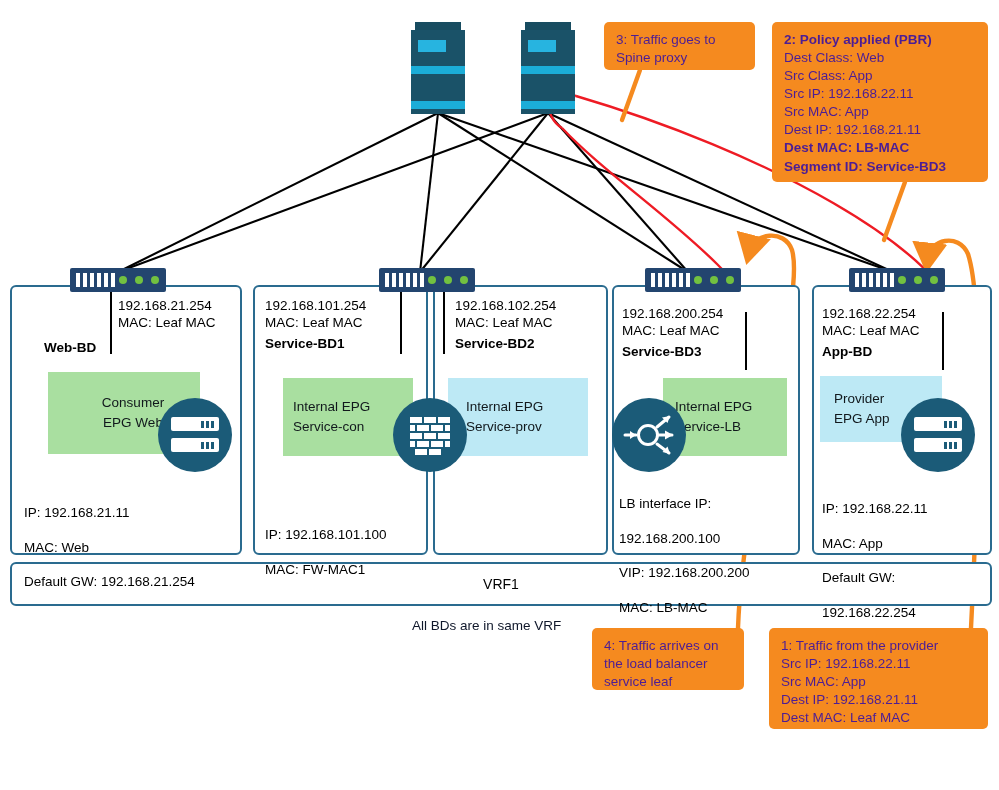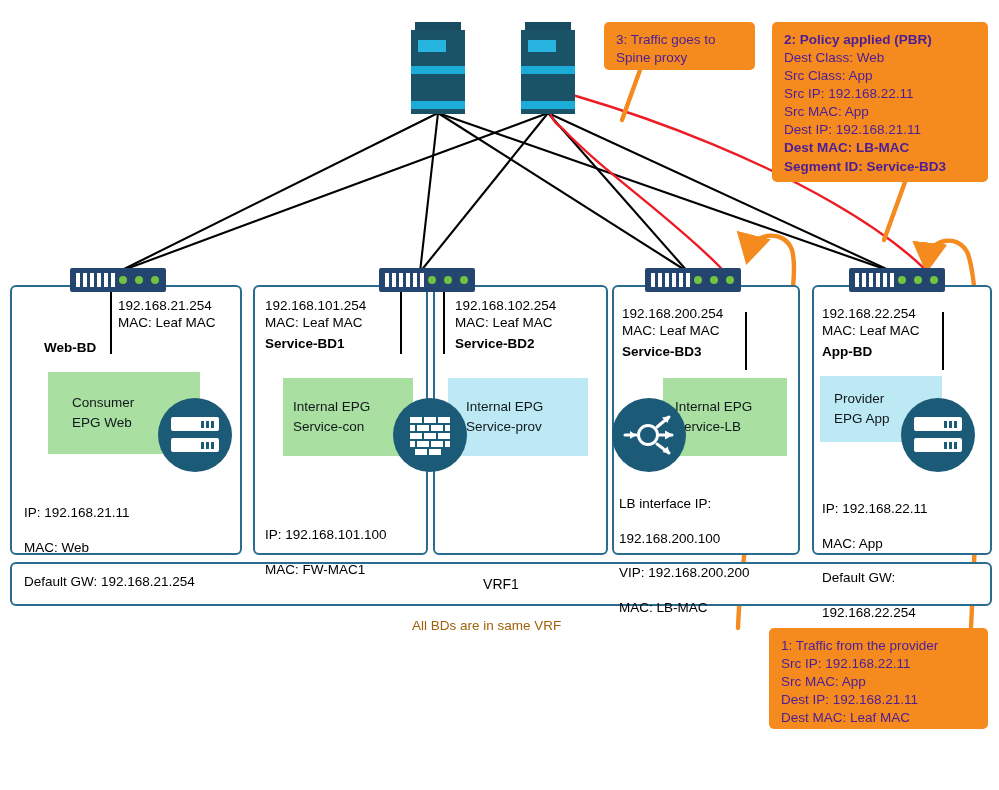--- a/index.html
+++ b/index.html
@@ -169,21 +169,21 @@
     display: flex;
     align-items: center;
     justify-content: center;
     font-size: 14px;
     color: #000000;
     z-index: 3;
   }
   #vrf-note {
     position: absolute;
     font-size: 13.5px;
-    color: #a16207;
+    color: #0f172a;
     z-index: 3;
   }
   
   .callout {
     position: absolute;
     background: #f58a1f;
     border-radius: 5px;
     color: #4c1d95;
     font-size: 13.5px;
     line-height: 1.34;
@@ -268,21 +268,21 @@
     </div>
     <div class="leds">
       <i></i>
         <i></i>
         <i></i>
     </div>
   </div>
   <div class="stub" style="left:110px; top:292px; height:62px;"></div>
   <div class="bd-text" style="left:118px; top:297px;"><span>192.168.21.254</span><br><span>MAC: Leaf MAC</span></div>
   <div class="bd-name" style="left:44px; top:340px;">Web-BD</div>
-  <div class="epg green" style="left:48px; top:372px; width:152px; height:82px; padding-left:24px;">
+  <div class="epg green" style="left:48px; top:372px; width:152px; height:82px; padding-left:18px;text-align:center;">
     <span>Consumer</span>
     <span>EPG Web</span>
   </div>
   <div class="devicon" style="left:158px; top:398px; width:74px; height:74px;">
     <div class="srv-bar" style="left:13px; top:19px; width:48px; height:14px;">
       <div class="srv-dots" style="right:5px; top:4px;">
           <i></i>
           <i></i>
           <i></i>
         </div>
@@ -468,20 +468,25 @@
     <span class="ln b">2: Policy applied (PBR)</span>
     <span class="ln">Dest Class: Web</span>
     <span class="ln">Src Class: App</span>
     <span class="ln">Src IP: 192.168.22.11</span>
     <span class="ln">Src MAC: App</span>
     <span class="ln">Dest IP: 192.168.21.11</span>
     <span class="ln b">Dest MAC: LB-MAC</span>
     <span class="ln b">Segment ID: Service-BD3</span>
   </div>
 
+  <div class="callout" style="left:592px; top:628px; width:152px; height:62px;">
+    <span class="ln">4: Traffic arrives on</span>
+    <span class="ln">the load balancer</span>
+    <span class="ln">service leaf</span>
+  </div>
 
   <div class="callout" style="left:769px; top:628px; width:219px; height:101px;">
     <span class="ln">1: Traffic from the provider</span>
     <span class="ln">Src IP: 192.168.22.11</span>
     <span class="ln">Src MAC: App</span>
     <span class="ln">Dest IP: 192.168.21.11</span>
     <span class="ln">Dest MAC: Leaf MAC</span>
   </div>
 
 </div>

